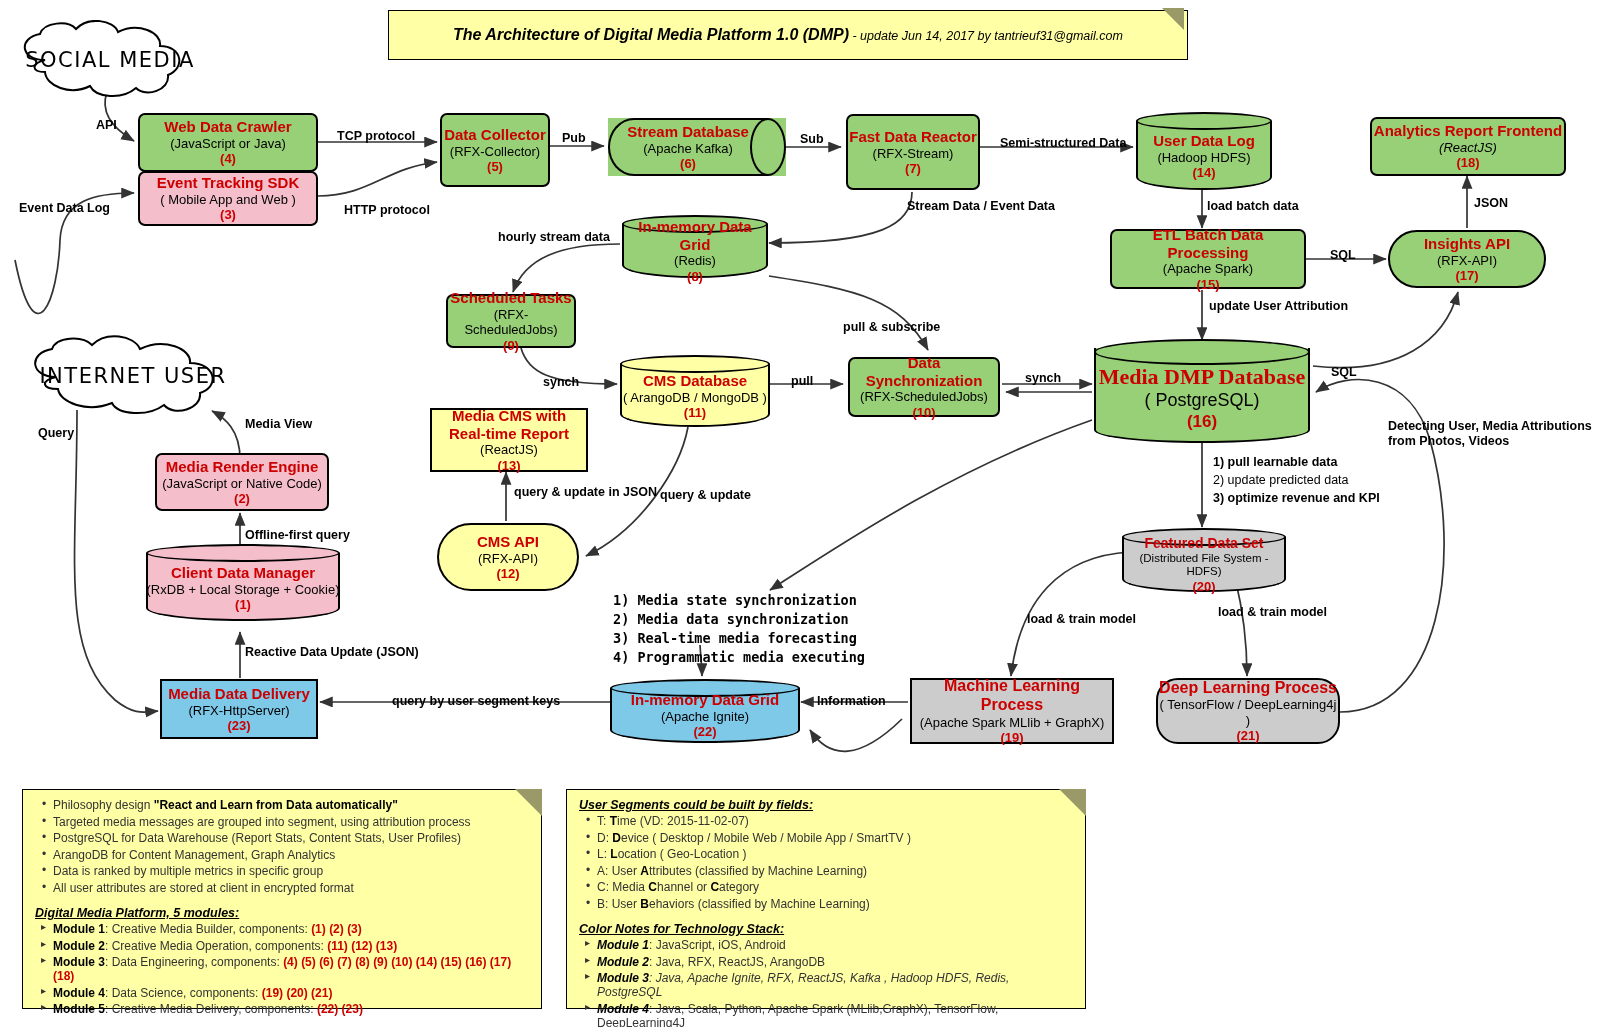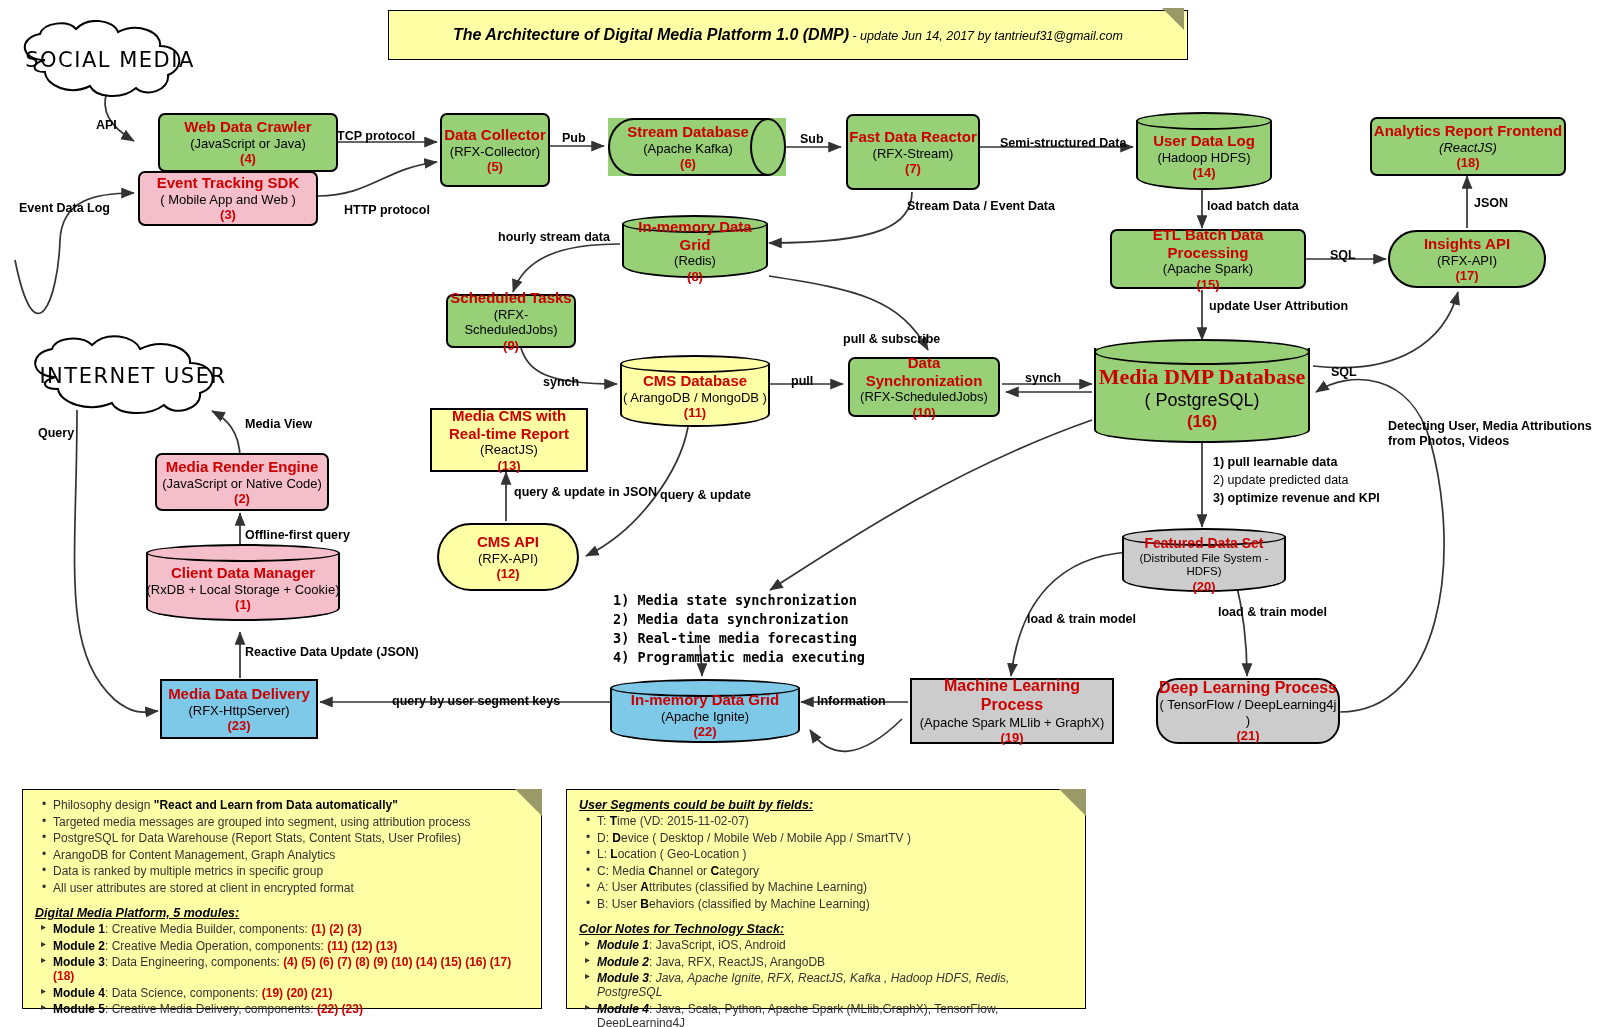--- a/index.html
+++ b/index.html
@@ -186,21 +186,21 @@
 
 <div class="cloud" style="left:18px;top:335px;width:230px;height:82px;">
   <svg width="230" height="82" viewBox="0 0 230 82">
     <path d="M38,42 C12,42 10,18 34,14 C38,2 64,0 74,10 C88,-4 116,0 122,14
              C146,2 174,14 172,28 C198,28 202,52 182,58 C184,74 156,82 146,70
              C130,82 100,80 94,68 C70,78 42,68 40,54 C24,54 22,46 38,42 Z" fill="#fff" stroke="#000" stroke-width="2"></path>
   </svg>
   <div class="ctext">INTERNET USER</div>
 </div>
 
-<div class="node rrect green" style="left:138px;top:113px;width:180px;height:59px;margin-left:20px;">
+<div class="node rrect green" style="left:138px;top:113px;width:180px;height:59px;">
   <div class="t1">Web Data Crawler</div>
   <div class="t2">(JavaScript or Java)</div>
   <div class="t3">(4)</div>
 </div>
 
 <div class="node rrect pink" style="left:138px;top:171px;width:180px;height:55px;">
   <div class="t1">Event Tracking SDK</div>
   <div class="t2">( Mobile App and Web )</div>
   <div class="t3">(3)</div>
 </div>
@@ -370,21 +370,21 @@
 <div class="elabel" style="left:19px;top:201px;">Event Data Log</div>
 <div class="elabel" style="left:562px;top:131px;">Pub</div>
 <div class="elabel" style="left:800px;top:132px;">Sub</div>
 <div class="elabel" style="left:1000px;top:136px;">Semi-structured Data</div>
 <div class="elabel" style="left:907px;top:199px;">Stream Data / Event Data</div>
 <div class="elabel" style="left:498px;top:230px;">hourly stream data</div>
 <div class="elabel" style="left:1207px;top:199px;">load batch data</div>
 <div class="elabel" style="left:1474px;top:196px;">JSON</div>
 <div class="elabel" style="left:1330px;top:248px;">SQL</div>
 <div class="elabel" style="left:1209px;top:299px;">update User Attribution</div>
-<div class="elabel" style="left:843px;top:332px;">pull &amp; subscribe</div>
+<div class="elabel" style="left:843px;top:320px;">pull &amp; subscribe</div>
 <div class="elabel" style="left:543px;top:375px;">synch</div>
 <div class="elabel" style="left:791px;top:374px;">pull</div>
 <div class="elabel" style="left:1025px;top:371px;">synch</div>
 <div class="elabel" style="left:1331px;top:365px;">SQL</div>
 <div class="elabel thin" style="left:1388px;top:419px;font-weight:bold;">Detecting User, Media Attributions</div>
 <div class="elabel thin" style="left:1388px;top:434px;font-weight:bold;">from Photos, Videos</div>
 <div class="elabel" style="left:514px;top:485px;">query &amp; update in JSON</div>
 <div class="elabel" style="left:660px;top:488px;">query &amp; update</div>
 <div class="elabel" style="left:245px;top:417px;">Media View</div>
 <div class="elabel" style="left:38px;top:426px;">Query</div>
@@ -424,22 +424,22 @@
   </ul>
 </div>
 <div class="foldA" style="left:515px;top:789px;width:27px;height:27px;clip-path:polygon(100% 0,100% 100%,0 0);"></div>
 
 <div class="note" style="left:566px;top:789px;width:520px;height:220px;">
   <div class="hdr">User Segments could be built by fields:</div>
   <ul>
     <li class="bul">T: <b>T</b>ime (VD: 2015-11-02-07)</li>
     <li class="bul">D: <b>D</b>evice ( Desktop / Mobile Web / Mobile App / SmartTV )</li>
     <li class="bul">L: <b>L</b>ocation ( Geo-Location )</li>
+    <li class="bul">A: User <b>A</b>ttributes (classified by Machine Learning)</li>
     <li class="bul">C: Media <b>C</b>hannel or <b>C</b>ategory</li>
-    <li class="bul">A: User <b>A</b>ttributes (classified by Machine Learning)</li>
     <li class="bul">B: User <b>B</b>ehaviors (classified by Machine Learning)</li>
   </ul>
   <div class="gap"></div>
   <div class="hdr">Color Notes for Technology Stack:</div>
   <ul>
     <li class="tri"><b class="ital">Module 1</b><span>: JavaScript, iOS, Android</span></li>
     <li class="tri"><b class="ital">Module 2</b><span>: Java, RFX, ReactJS, ArangoDB</span></li>
     <li class="tri"><b class="ital">Module 3</b><span class="ital">: Java, Apache Ignite, RFX, ReactJS, Kafka , Hadoop HDFS, Redis, PostgreSQL</span></li>
     <li class="tri"><b class="ital">Module 4</b><span>: Java, Scala, Python, Apache Spark (MLlib,GraphX), TensorFlow, DeepLearning4J</span></li>
 

